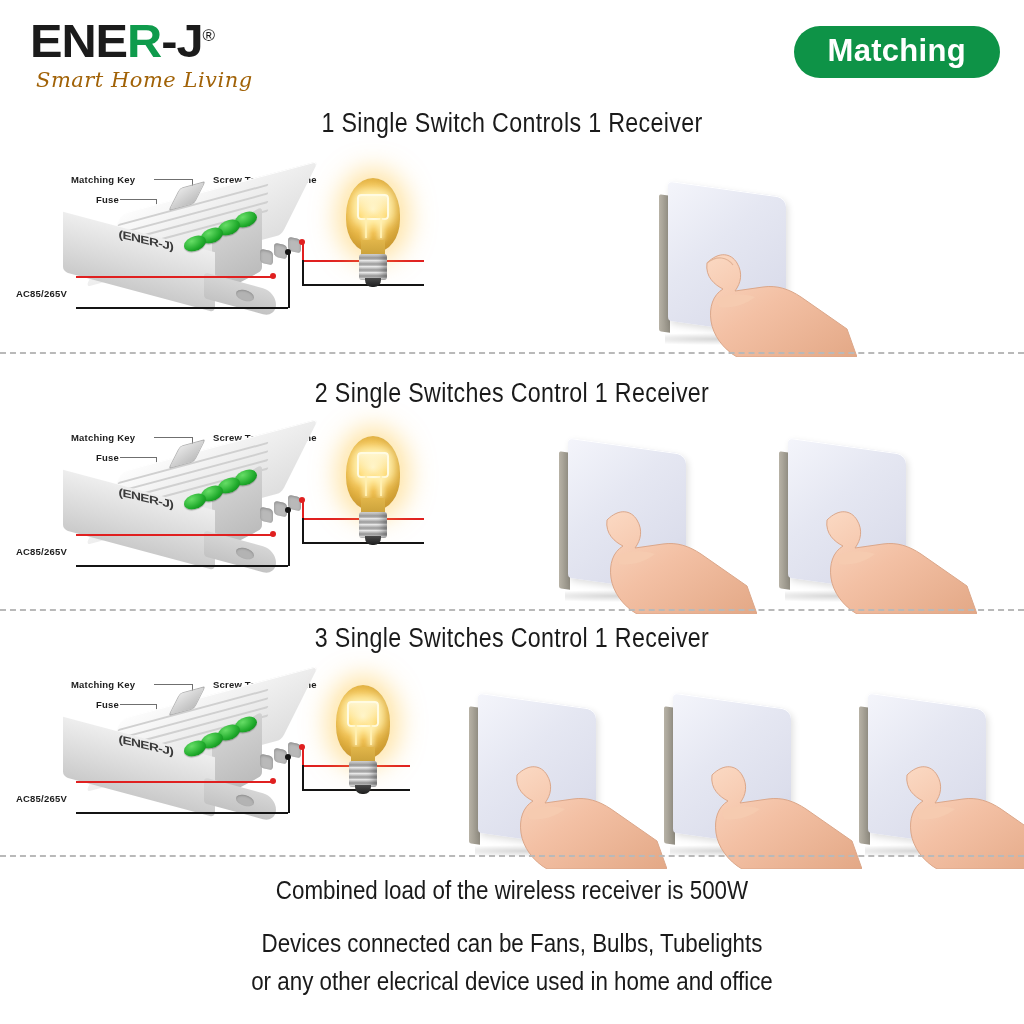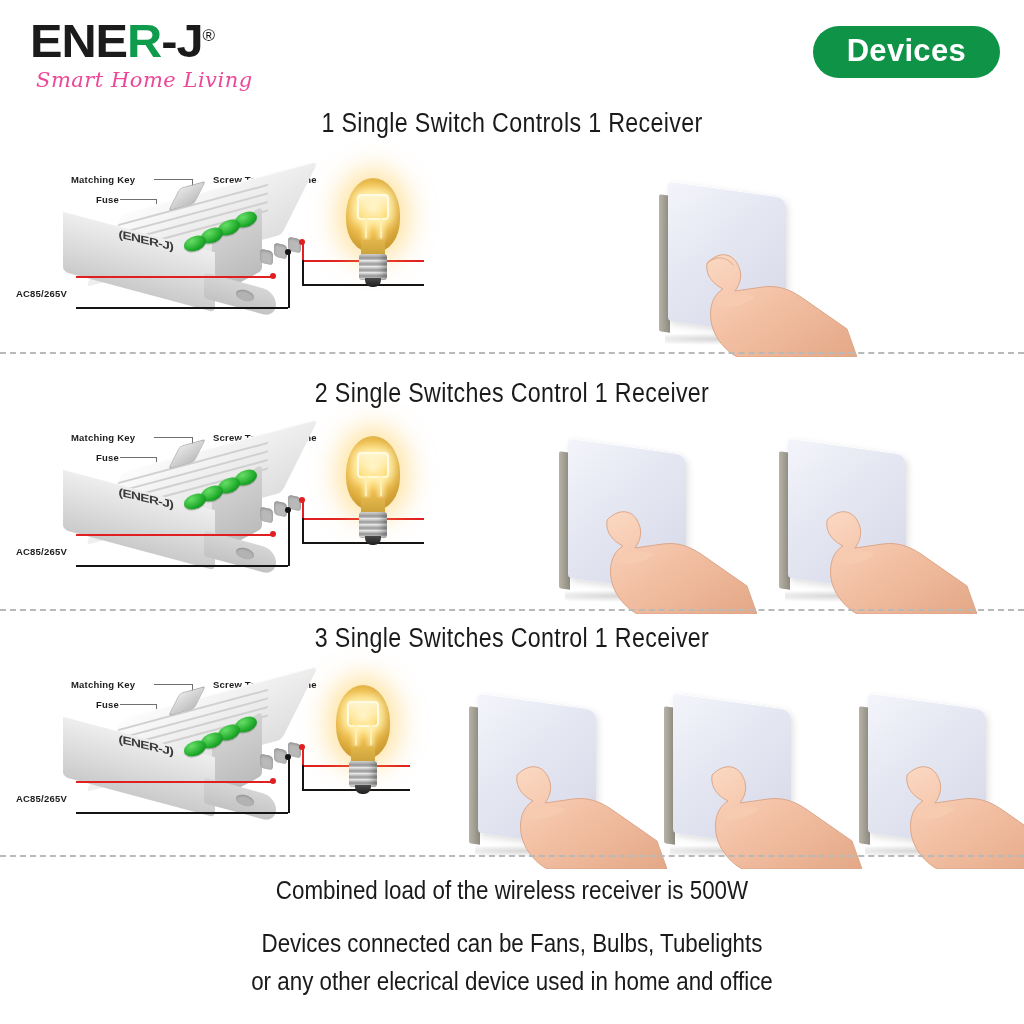--- a/index.html
+++ b/index.html
@@ -18,21 +18,21 @@
     font-family: "Liberation Sans", sans-serif;
     font-weight: bold; font-size: 46px; letter-spacing: -1px;
     color: #1b1b1b; line-height: 1; white-space: nowrap;
     transform: scaleX(1.06); transform-origin: left center;
   }
   .logo-word .g { color: #0f9b4c; }
   .logo-reg { font-size: 16px; vertical-align: super; font-weight: normal; }
   .logo-tag {
     margin-top: 4px; margin-left: 6px;
     font-family: "DejaVu Serif", serif;
-    font-style: italic; font-size: 21px; color: #ec4899;
+    font-style: italic; font-size: 21px; color: #a16207;
     letter-spacing: .5px; white-space: nowrap;
   }
 
   .badge {
     position: absolute; right: 24px; top: 26px;
     background: #0e9347; color: #fff;
     border-radius: 26px; padding: 7px 34px 9px 34px;
     font-size: 31px; font-weight: bold; letter-spacing: .3px;
     line-height: 1.15; white-space: nowrap;
   }
@@ -202,21 +202,21 @@
 </head>
 <body>
 
 <div class="page">
 
   <div class="logo-block">
     <div class="logo-word">ENE<span class="g">R</span>-J<span class="logo-reg">®</span></div>
     <div class="logo-tag">Smart Home Living</div>
   </div>
 
-  <div class="badge">Devices</div>
+  <div class="badge">Matching</div>
 
   <div class="sec-title" style="top:108px">1 Single Switch Controls 1 Receiver</div>
 
   <div class="module-wrap" style="left:8px; top:160px">
 
     <div class="lbl" style="left:63px; top:14px">Matching Key</div>
     <div class="leader h" style="left:146px; top:19px; width:38px"></div>
     <div class="leader v" style="left:184px; top:19px; height:18px"></div>
 
     <div class="lbl" style="left:88px; top:34px">Fuse</div>

